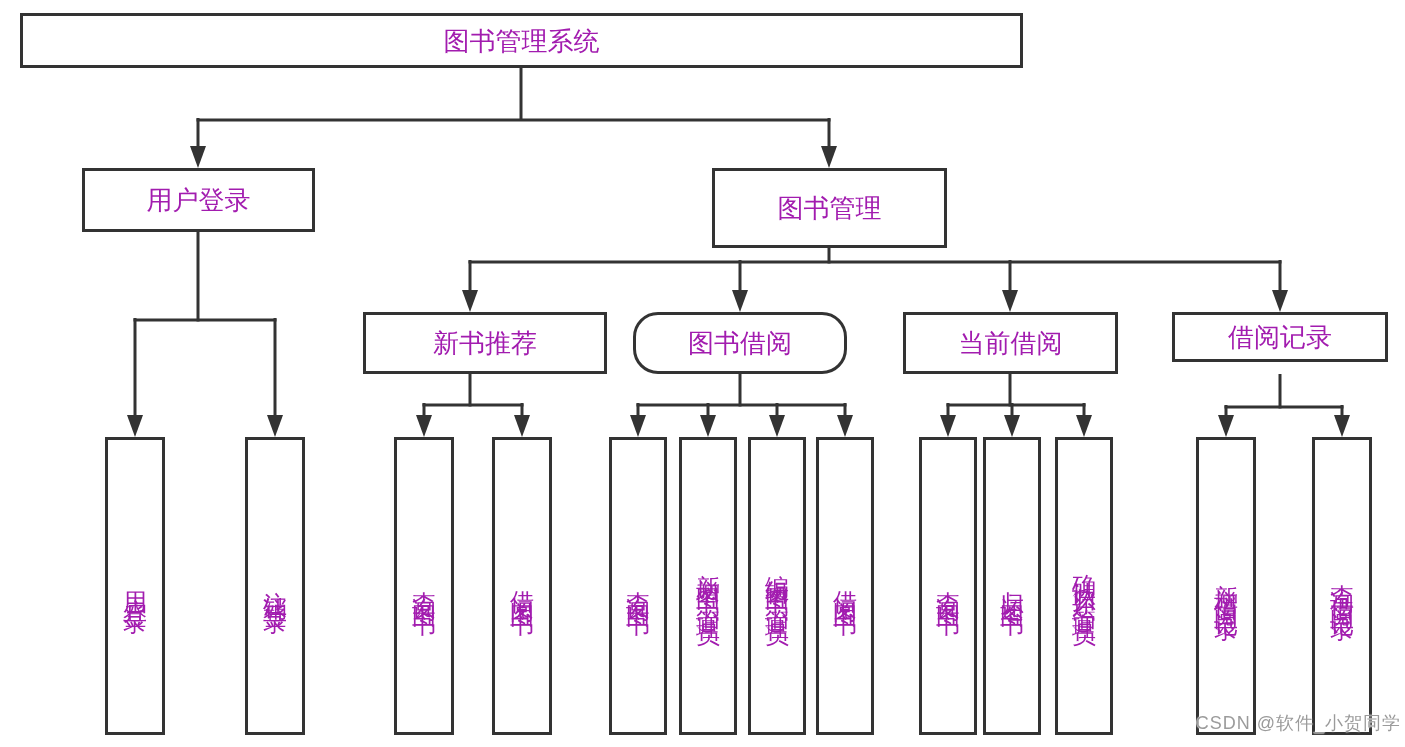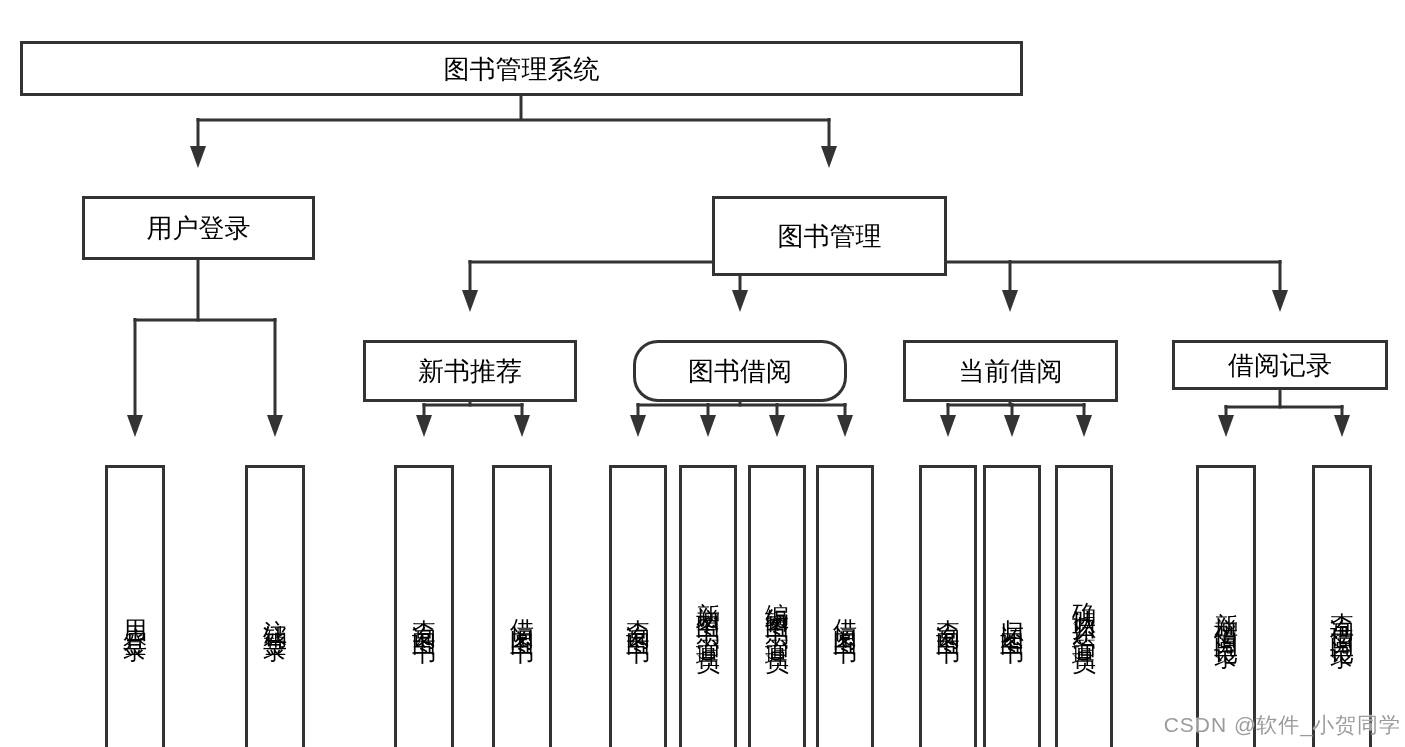--- a/index.html
+++ b/index.html
@@ -6,32 +6,32 @@
   body{
     width:1405px;height:747px;position:relative;overflow:hidden;
     font-family:"Liberation Sans","DejaVu Sans",sans-serif;
   }
   #stage{position:absolute;left:0;top:0;width:1405px;height:747px;background:#ffffff;}
   #wires{position:absolute;left:0;top:0;z-index:1;}
   .node{
     position:absolute;z-index:2;background:#ffffff;
     border:3px solid #333333;box-sizing:border-box;
     display:flex;align-items:center;justify-content:center;
-    color:#000000;font-size:26px;line-height:1;white-space:nowrap;margin-top:28px;
+    color:#a21caf;font-size:26px;line-height:1;white-space:nowrap;
   }
   .leaf{
     top:437px;height:298px;font-size:24px;
   }
   .leaf .vtext{
     writing-mode:vertical-rl;text-orientation:mixed;
     letter-spacing:7px;line-height:1;display:block;
   }
   #watermark{
     position:absolute;z-index:3;right:4px;top:711px;
-    font-size:21px;color:#9b9b9b;letter-spacing:1px;
+    font-size:18px;color:#9b9b9b;letter-spacing:1px;
     text-shadow:0 0 2px #ffffff,0 0 1px #ffffff;
     pointer-events:none;white-space:nowrap;
   }
 </style>
 </head>
 <body>
 
 <div id="stage">
 
   <svg id="wires" width="1405" height="747" viewBox="0 0 1405 747" xmlns="http://www.w3.org/2000/svg">
@@ -98,21 +98,21 @@
       <polygon points="1218,415 1234,415 1226,437"></polygon>
       <polygon points="1334,415 1350,415 1342,437"></polygon>
     </g>
   </svg>
 
   <div class="node" style="left:20px;top:13px;width:1003px;height:55px;">图书管理系统</div>
 
   <div class="node" style="left:82px;top:168px;width:233px;height:64px;">用户登录</div>
   <div class="node" style="left:712px;top:168px;width:235px;height:80px;">图书管理</div>
 
-  <div class="node" style="left:363px;top:312px;width:214px;height:62px;text-align:center;">新书推荐</div>
+  <div class="node" style="left:363px;top:312px;width:244px;height:62px;text-align:center;">新书推荐</div>
   <div class="node" style="left:633px;top:312px;width:214px;height:62px;border-radius:25px;">图书借阅</div>
   <div class="node" style="left:903px;top:312px;width:215px;height:62px;">当前借阅</div>
   <div class="node" style="left:1172px;top:312px;width:216px;height:50px;">借阅记录</div>
 
   <div class="node leaf" style="left:105px;width:60px;">
     <span class="vtext">用户登录</span>
   </div>
   <div class="node leaf" style="left:245px;width:60px;">
     <span class="vtext">注销登录</span>
   </div>

